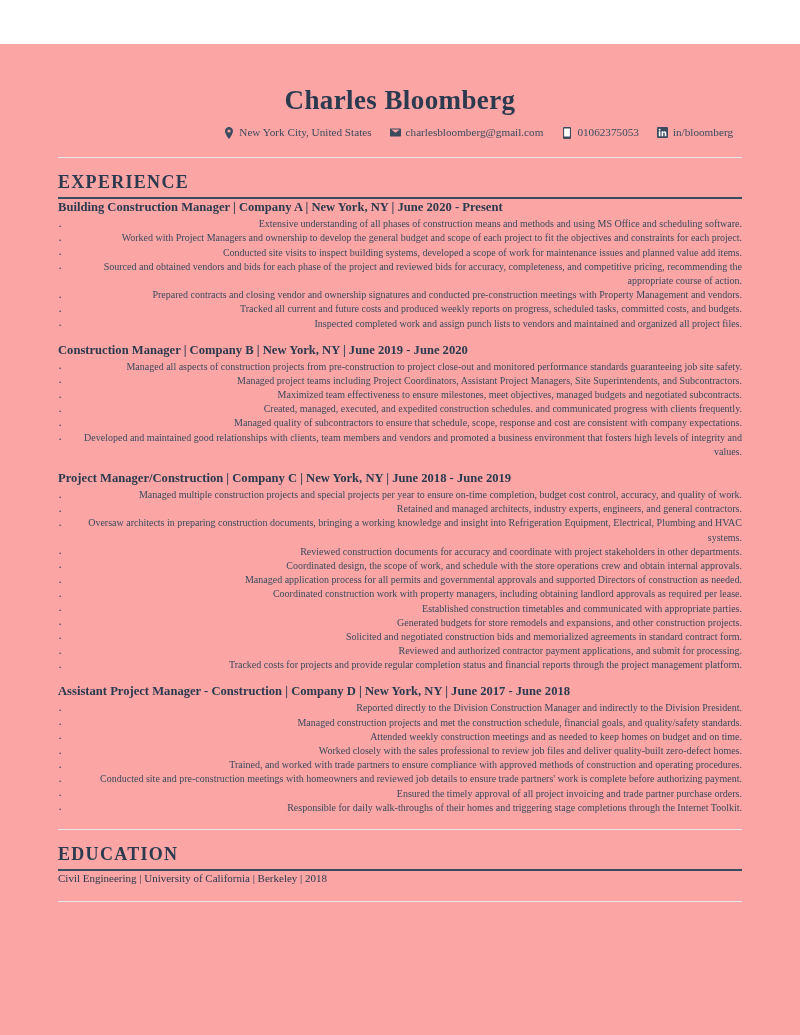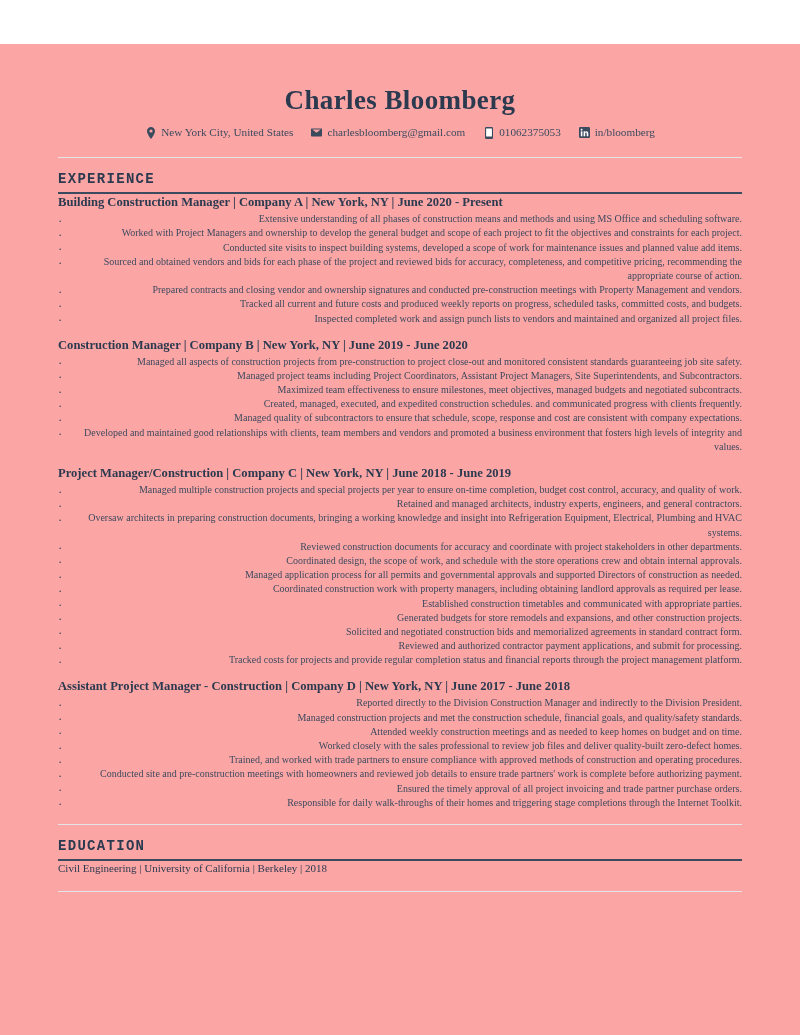--- a/index.html
+++ b/index.html
@@ -32,21 +32,21 @@
     font-family: "Liberation Serif", "DejaVu Serif", serif;
     font-size: 27px;
     font-weight: bold;
     letter-spacing: 0.4px;
     color: #2b3a4f;
     margin: 0 0 11px 0;
     line-height: 1.1;
   }
   .contact-line {
     display: flex;
-    justify-content: center;
+    justify-content: flex-end;
     align-items: center;
     flex-wrap: wrap;
     gap: 0px;
     font-size: 11.2px;
     color: #3c4a5e;
     line-height: 1;
   }
   .contact-item {
     display: inline-flex;
     align-items: center;
@@ -70,27 +70,27 @@
   .section {
     margin-top: 0;
   }
   .section-divider {
     border: 0;
     border-top: 1px solid #e3e5e8;
     margin: 0;
     height: 0;
   }
   .section-title {
-    font-size: 14px;
+    font-size: 18px;
     font-weight: bold;
     letter-spacing: 1.3px;
     color: #2b3a4f;
     margin: 13px 0 0 0;
     line-height: 1.25;
-    font-family: Liberation Mono, monospace;
+    font-family: Liberation Serif, serif;
   }
   .section-rule {
     border: 0;
     border-top: 2.2px solid #3b4a5e;
     margin: 4px 0 0 0;
     height: 0;
   }
   .section-body {
   }
 
@@ -205,21 +205,21 @@
           <li>Sourced and obtained vendors and bids for each phase of the project and reviewed bids for accuracy, completeness, and competitive pricing, recommending the appropriate course of action.</li>
           <li>Prepared contracts and closing vendor and ownership signatures and conducted pre-construction meetings with Property Management and vendors.</li>
           <li>Tracked all current and future costs and produced weekly reports on progress, scheduled tasks, committed costs, and budgets.</li>
           <li>Inspected completed work and assign punch lists to vendors and maintained and organized all project files.</li>
         </ul>
       </div>
 
       <div class="job">
         <div class="job-title">Construction Manager | Company B | New York, NY | June 2019 - June 2020</div>
         <ul class="bullets">
-          <li>Managed all aspects of construction projects from pre-construction to project close-out and monitored consistent standards guaranteeing job site safety.</li>
+          <li>Managed all aspects of construction projects from pre-construction to project close-out and monitored performance standards guaranteeing job site safety.</li>
           <li>Managed project teams including Project Coordinators, Assistant Project Managers, Site Superintendents, and Subcontractors.</li>
           <li>Maximized team effectiveness to ensure milestones, meet objectives, managed budgets and negotiated subcontracts.</li>
           <li>Created, managed, executed, and expedited construction schedules. and communicated progress with clients frequently.</li>
           <li>Managed quality of subcontractors to ensure that schedule, scope, response and cost are consistent with company expectations.</li>
           <li>Developed and maintained good relationships with clients, team members and vendors and promoted a business environment that fosters high levels of integrity and values.</li>
         </ul>
       </div>
 
       <div class="job">
         <div class="job-title">Project Manager/Construction | Company C | New York, NY | June 2018 - June 2019</div>

